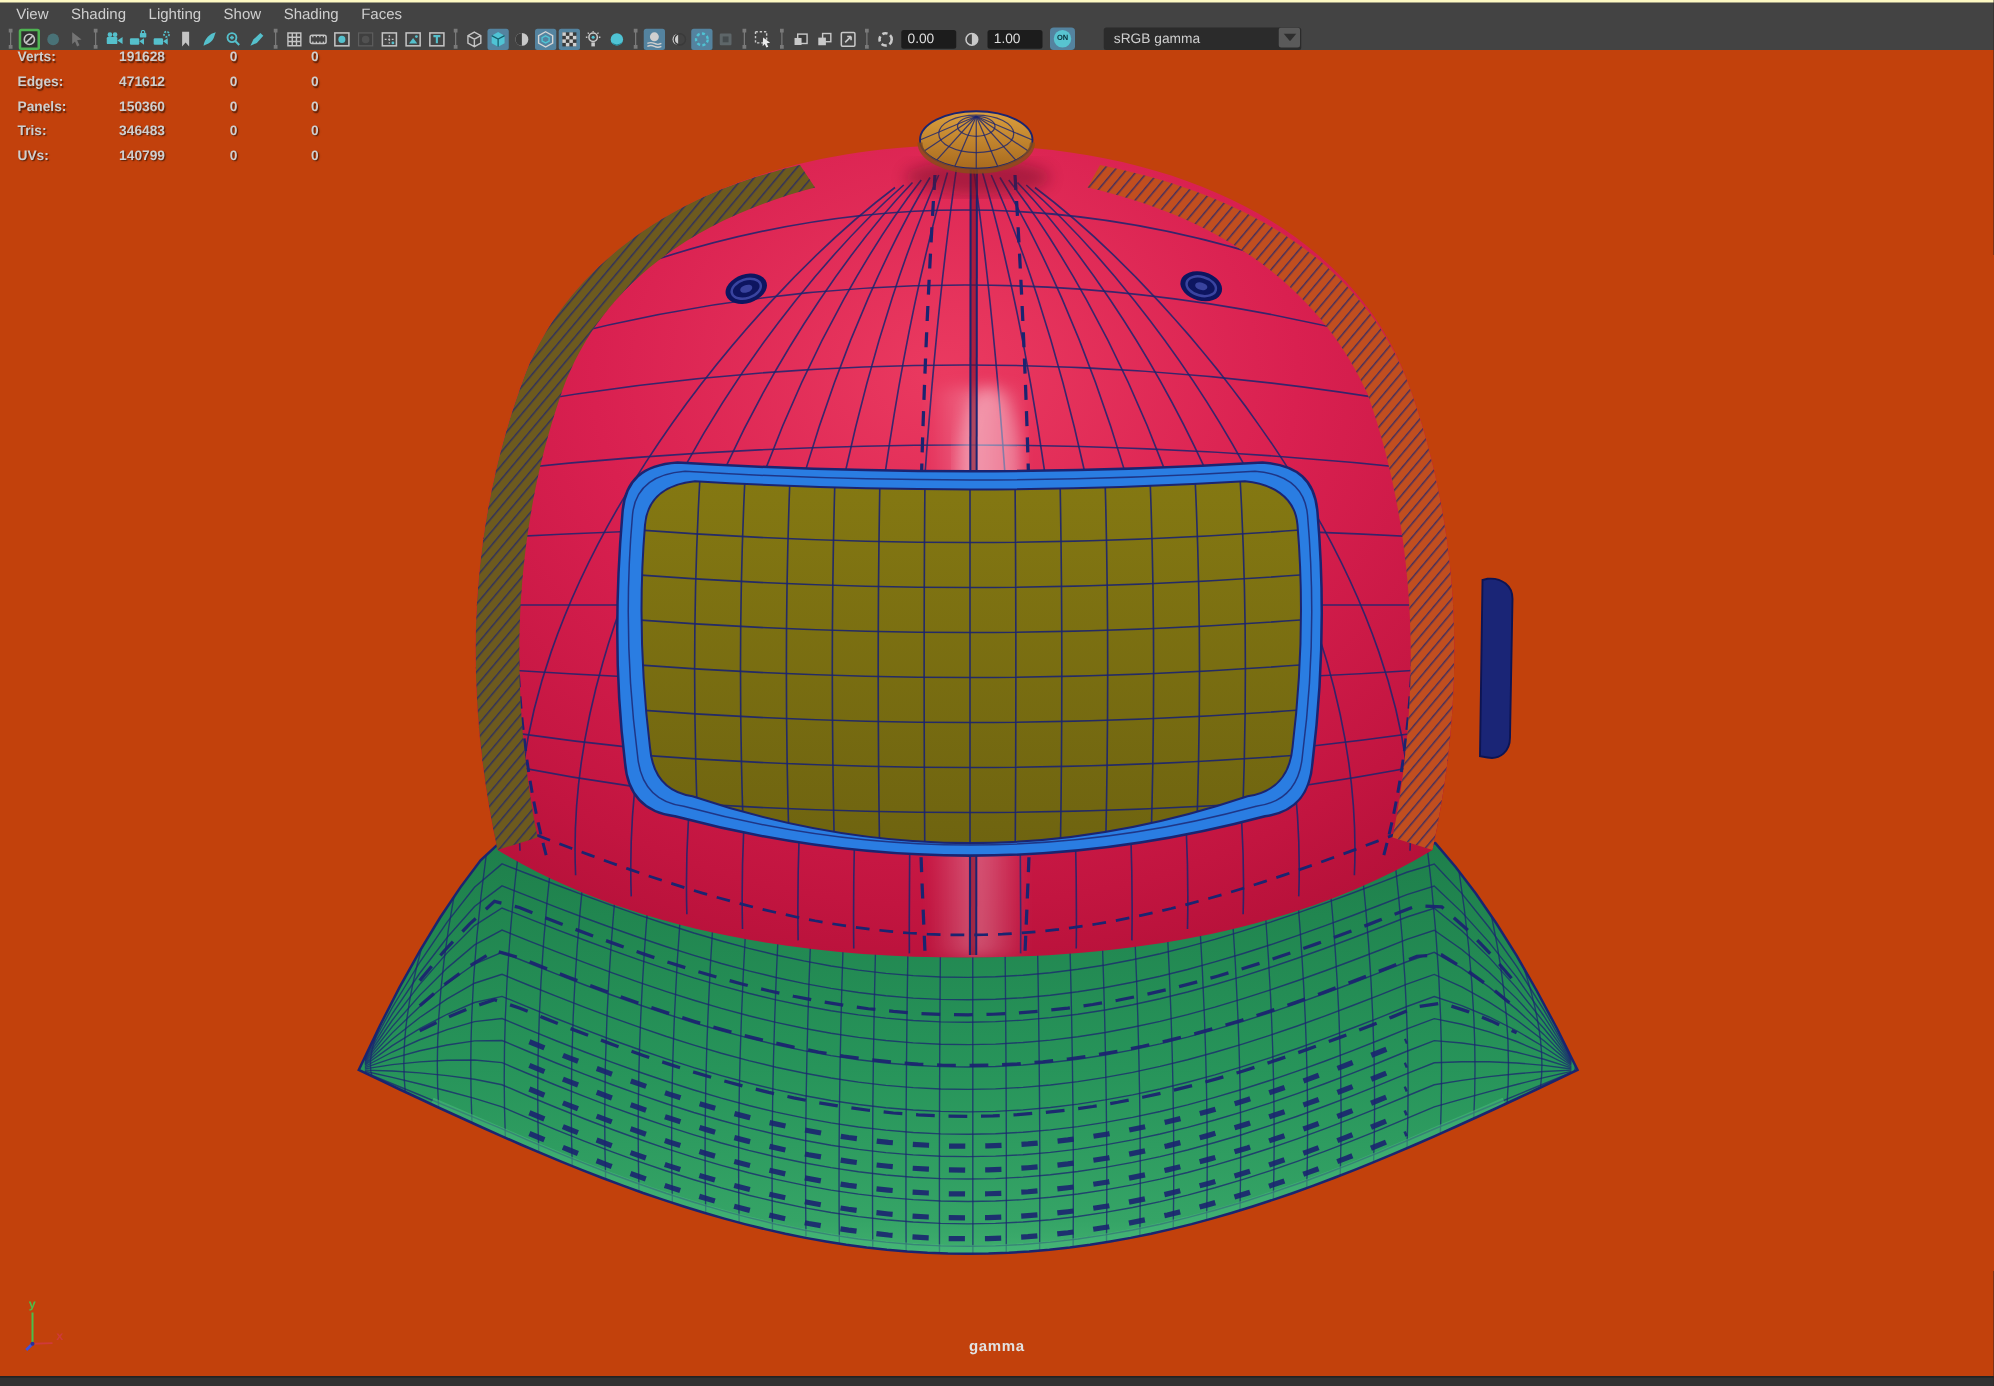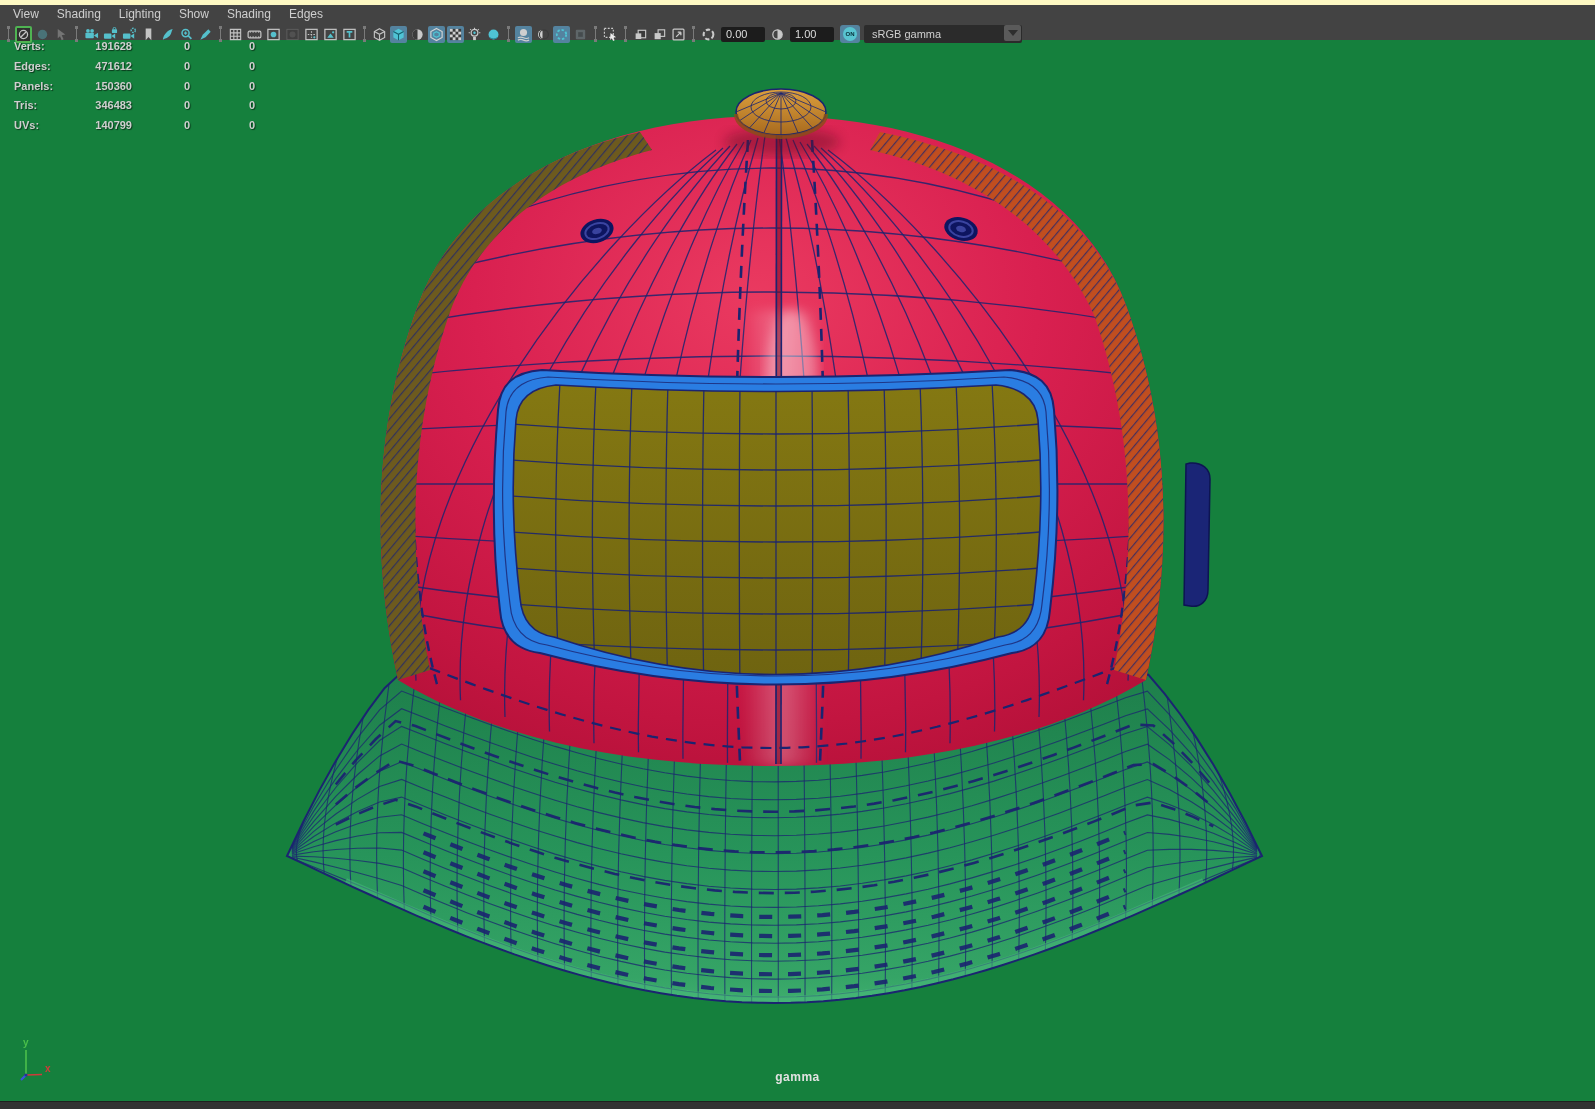--- a/index.html
+++ b/index.html
@@ -1,49 +1,49 @@
 <!DOCTYPE html>
 <html><head>
 <meta charset="utf-8">
 <style>
   html,body{margin:0;padding:0;background:#222;}
   body{width:1595px;height:1109px;position:relative;overflow:hidden;
        font-family:"Liberation Sans","DejaVu Sans",sans-serif;
        -webkit-font-smoothing:antialiased;}
   
   #topbar{position:absolute;left:0;top:0;width:100%;height:40px;background:#434343;
-          border-top:5px solid #fef9c3;box-sizing:border-box;z-index:30;}
+          border-top:2px solid #fef9c3;box-sizing:border-box;z-index:30;}
   #menubar{height:19px;display:flex;align-items:center;padding-left:4px;}
   .menu-item{color:#cfcfcf;font-size:12px;padding:0 9px;line-height:19px;cursor:default;}
   #toolbar{height:20px;display:flex;align-items:center;padding-left:3px;}
   .tb-sep{width:1px;height:14px;background:#7a7a7a;margin:0 5px;position:relative;}
   .tb-sep:before,.tb-sep:after{content:"";position:absolute;left:-1px;width:3px;height:3px;background:#7a7a7a;}
   .tb-sep:before{top:-1px}.tb-sep:after{bottom:-1px}
   .tb-icon{width:17px;height:17px;margin:0 1px;display:flex;align-items:center;justify-content:center;
            border-radius:2px;box-sizing:border-box;}
   .tb-icon svg{width:15px;height:15px;display:block;}
   .tint-teal{color:#55c0cc;} .tint-gray{color:#c4c4c4;}
   .st-active{background:#54839f;}
   .st-selected{border:2px solid #4fb352;background:#303030;}
   .st-disabled{opacity:.38;}
   .tb-field{width:34px;height:15px;background:#1c1c1c;color:#dedede;font-size:11px;
             line-height:15px;padding:0 5px;border-radius:2px;margin:0 3px;}
   .tb-toggle{width:20px;height:18px;background:#54839f;border-radius:3px;margin:0 3px;
              display:flex;align-items:center;justify-content:center;}
   .tb-toggle .knob{width:14px;height:14px;border-radius:50%;background:#58c4d0;color:#073039;
              font-size:6px;font-weight:bold;display:flex;align-items:center;justify-content:center;}
   .tb-select{width:158px;height:18px;background:#2b2b2b;color:#cfcfcf;font-size:11px;
-             display:flex;align-items:flex-start;margin-left:1px;border-radius:2px;overflow:hidden;}
+             display:flex;align-items:flex-start;margin-left:20px;border-radius:2px;overflow:hidden;}
   .tb-select .val{flex:1;padding-left:8px;line-height:18px;}
   .tb-select .arrow{width:17px;height:16px;background:#5a5a5a;margin-right:1px;border-radius:2px;
              display:flex;align-items:center;justify-content:center;}
   .tb-select .arrow:before{content:"";width:0;height:0;border-left:5px solid transparent;
              border-right:5px solid transparent;border-top:6px solid #2e2e2e;}
   
-  #viewport{position:absolute;left:0;top:40px;width:1595px;height:1061px;background:#15803d;z-index:1;}
+  #viewport{position:absolute;left:0;top:40px;width:1595px;height:1061px;background:#c2410c;z-index:1;}
   #capsvg{position:absolute;left:0;top:0;}
   
   #hud{position:absolute;left:0;top:-3px;z-index:10;}
   .hud-row{position:relative;height:19.8px;width:300px;font-size:11px;font-weight:bold;
            color:#cfcfcf;text-shadow:1px 1px 1px rgba(0,0,0,.55);}
   .hud-row span{position:absolute;line-height:19.8px;}
   .hud-label{left:14px;width:72px;}
   .hud-v1{left:48px;width:84px;text-align:right;}
   .hud-v2{left:148px;width:42px;text-align:right;}
   .hud-v3{left:213px;width:42px;text-align:right;}
@@ -214,21 +214,21 @@
   </defs>
 </svg>
 
 <div id="topbar">
   <div id="menubar">
     <span class="menu-item">View</span>
     <span class="menu-item">Shading</span>
     <span class="menu-item">Lighting</span>
     <span class="menu-item">Show</span>
     <span class="menu-item">Shading</span>
-    <span class="menu-item">Edges</span>
+    <span class="menu-item">Faces</span>
   </div>
   <div id="toolbar">
       <div class="tb-sep"></div>
       <div class="tb-icon tint-gray st-selected">
         <svg viewBox="0 0 16 16">
           <use href="#sym-slashCircle"></use>
         </svg>
       </div>
       <div class="tb-icon tint-teal st-disabled">
         <svg viewBox="0 0 16 16">

